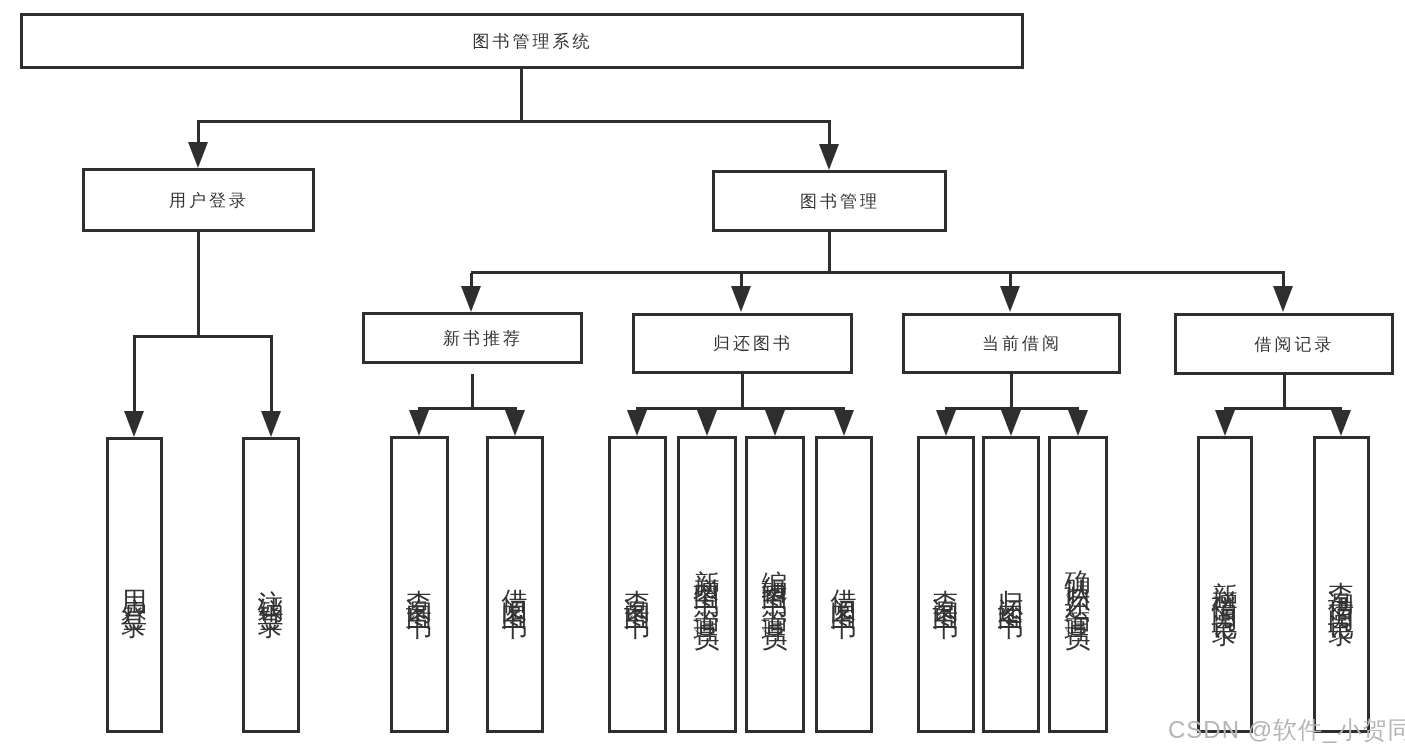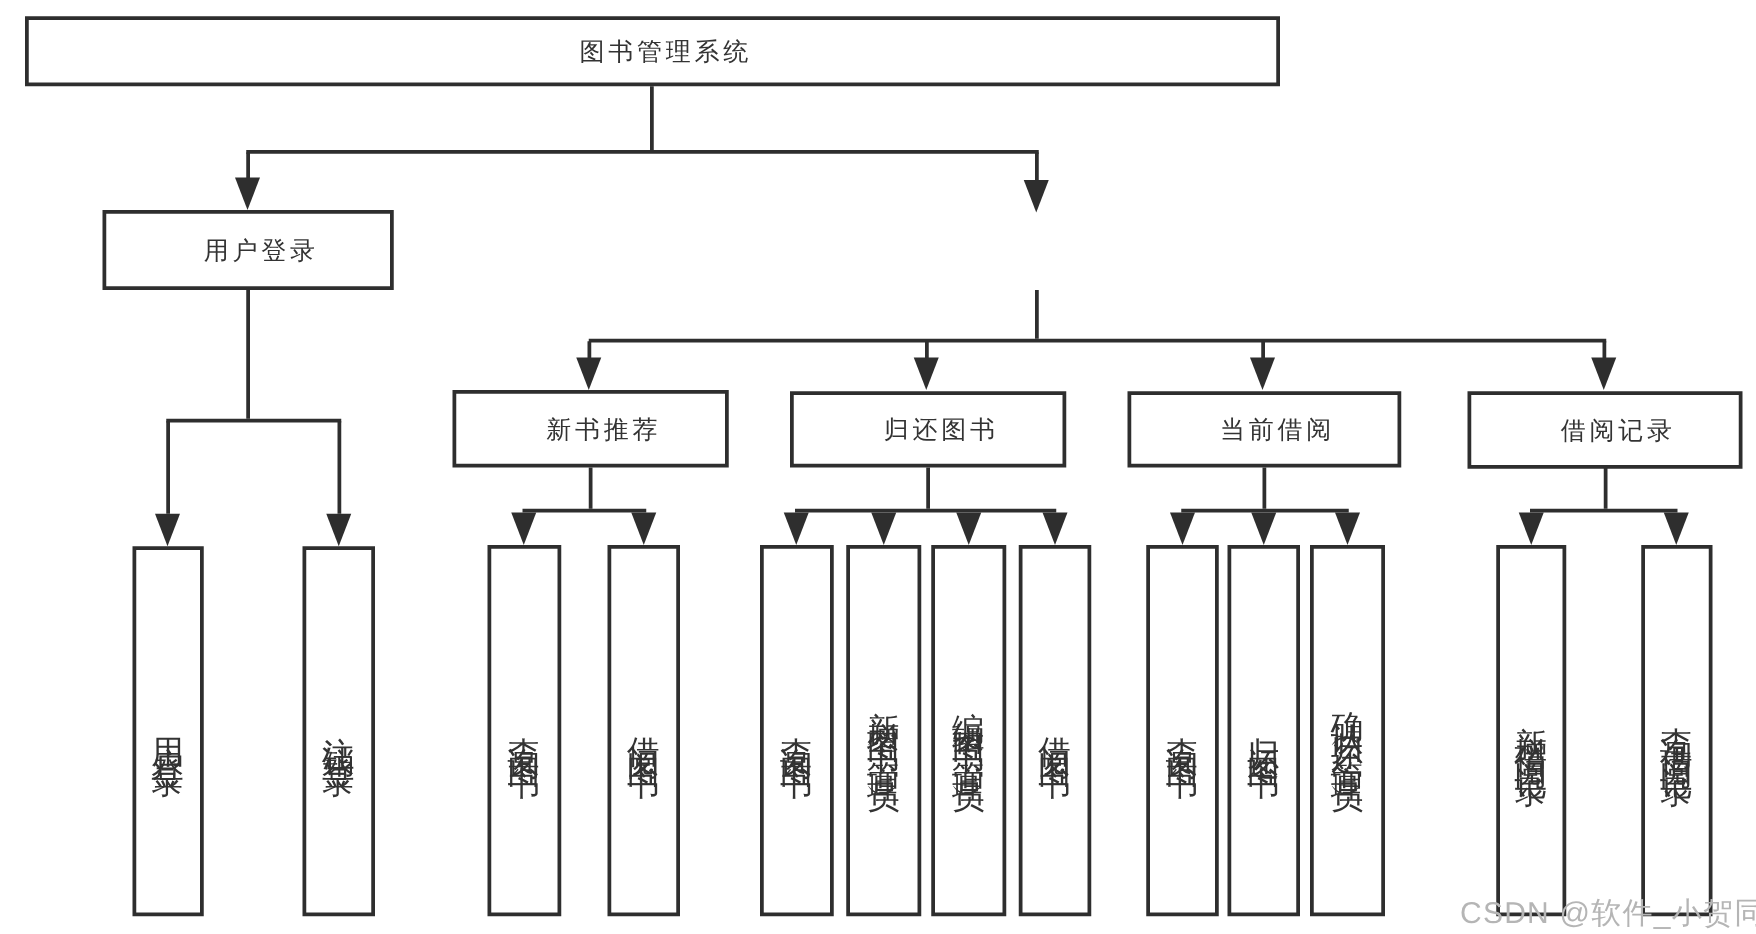--- a/index.html
+++ b/index.html
@@ -17,21 +17,21 @@
   }
   .line{position:absolute;background:var(--line);}
   .arrow{
     position:absolute;width:0;height:0;
     border-left:10px solid transparent;border-right:10px solid transparent;
     border-top:26px solid var(--line);
   }
   .hbox{
     position:absolute;border:3px solid var(--line);background:var(--boxbg);
     display:flex;align-items:center;justify-content:center;
-    font-size:20px;letter-spacing:3px;color:var(--text);white-space:nowrap;padding-left:21px;
+    font-size:17px;letter-spacing:3px;color:var(--text);white-space:nowrap;padding-left:21px;
   }
   .vbox{
     position:absolute;border:3px solid var(--line);background:var(--boxbg);
     display:flex;align-items:center;justify-content:center;color:var(--text);
   }
   .vbox span{
     writing-mode:vertical-rl;text-orientation:mixed;
     font-size:26px;letter-spacing:8px;line-height:1;white-space:nowrap;
   }
   .watermark{
@@ -51,40 +51,43 @@
   <div class="line" style="left:520px;top:69px;width:3px;height:51px;"></div>
   <div class="line" style="left:197px;top:120px;width:634px;height:3px;"></div>
   <div class="line" style="left:197px;top:122px;width:3px;height:22px;"></div>
   <div class="arrow" style="left:188px;top:142px;"></div>
   <div class="line" style="left:828px;top:122px;width:3px;height:24px;"></div>
   <div class="arrow" style="left:819px;top:144px;"></div>
 
   <div class="hbox" style="left:82px;top:168px;width:233px;height:64px;">
     <span>用户登录</span>
   </div>
+  <div class="hbox" style="left:712px;top:170px;width:235px;height:62px;">
+    <span>图书管理</span>
+  </div>
 
   <div class="line" style="left:197px;top:232px;width:3px;height:103px;"></div>
   <div class="line" style="left:133px;top:335px;width:140px;height:3px;"></div>
   <div class="line" style="left:133px;top:337px;width:3px;height:74px;"></div>
   <div class="arrow" style="left:124px;top:411px;"></div>
   <div class="line" style="left:270px;top:337px;width:3px;height:74px;"></div>
   <div class="arrow" style="left:261px;top:411px;"></div>
 
   <div class="line" style="left:828px;top:232px;width:3px;height:39px;"></div>
   <div class="line" style="left:471px;top:271px;width:814px;height:3px;"></div>
   <div class="line" style="left:470px;top:273px;width:3px;height:15px;"></div>
   <div class="arrow" style="left:461px;top:286px;"></div>
   <div class="line" style="left:740px;top:273px;width:3px;height:15px;"></div>
   <div class="arrow" style="left:731px;top:286px;"></div>
   <div class="line" style="left:1009px;top:273px;width:3px;height:15px;"></div>
   <div class="arrow" style="left:1000px;top:286px;"></div>
   <div class="line" style="left:1282px;top:273px;width:3px;height:15px;"></div>
   <div class="arrow" style="left:1273px;top:286px;"></div>
 
-  <div class="hbox" style="left:362px;top:312px;width:221px;height:62px;text-align:center;">
+  <div class="hbox" style="left:362px;top:312px;width:221px;height:52px;text-align:center;">
     <span>新书推荐</span>
   </div>
   <div class="hbox" style="left:632px;top:313px;width:221px;height:61px;">
     <span>归还图书</span>
   </div>
   <div class="hbox" style="left:902px;top:313px;width:219px;height:61px;text-align:right;">
     <span>当前借阅</span>
   </div>
   <div class="hbox" style="left:1174px;top:313px;width:220px;height:62px;">
     <span>借阅记录</span>

